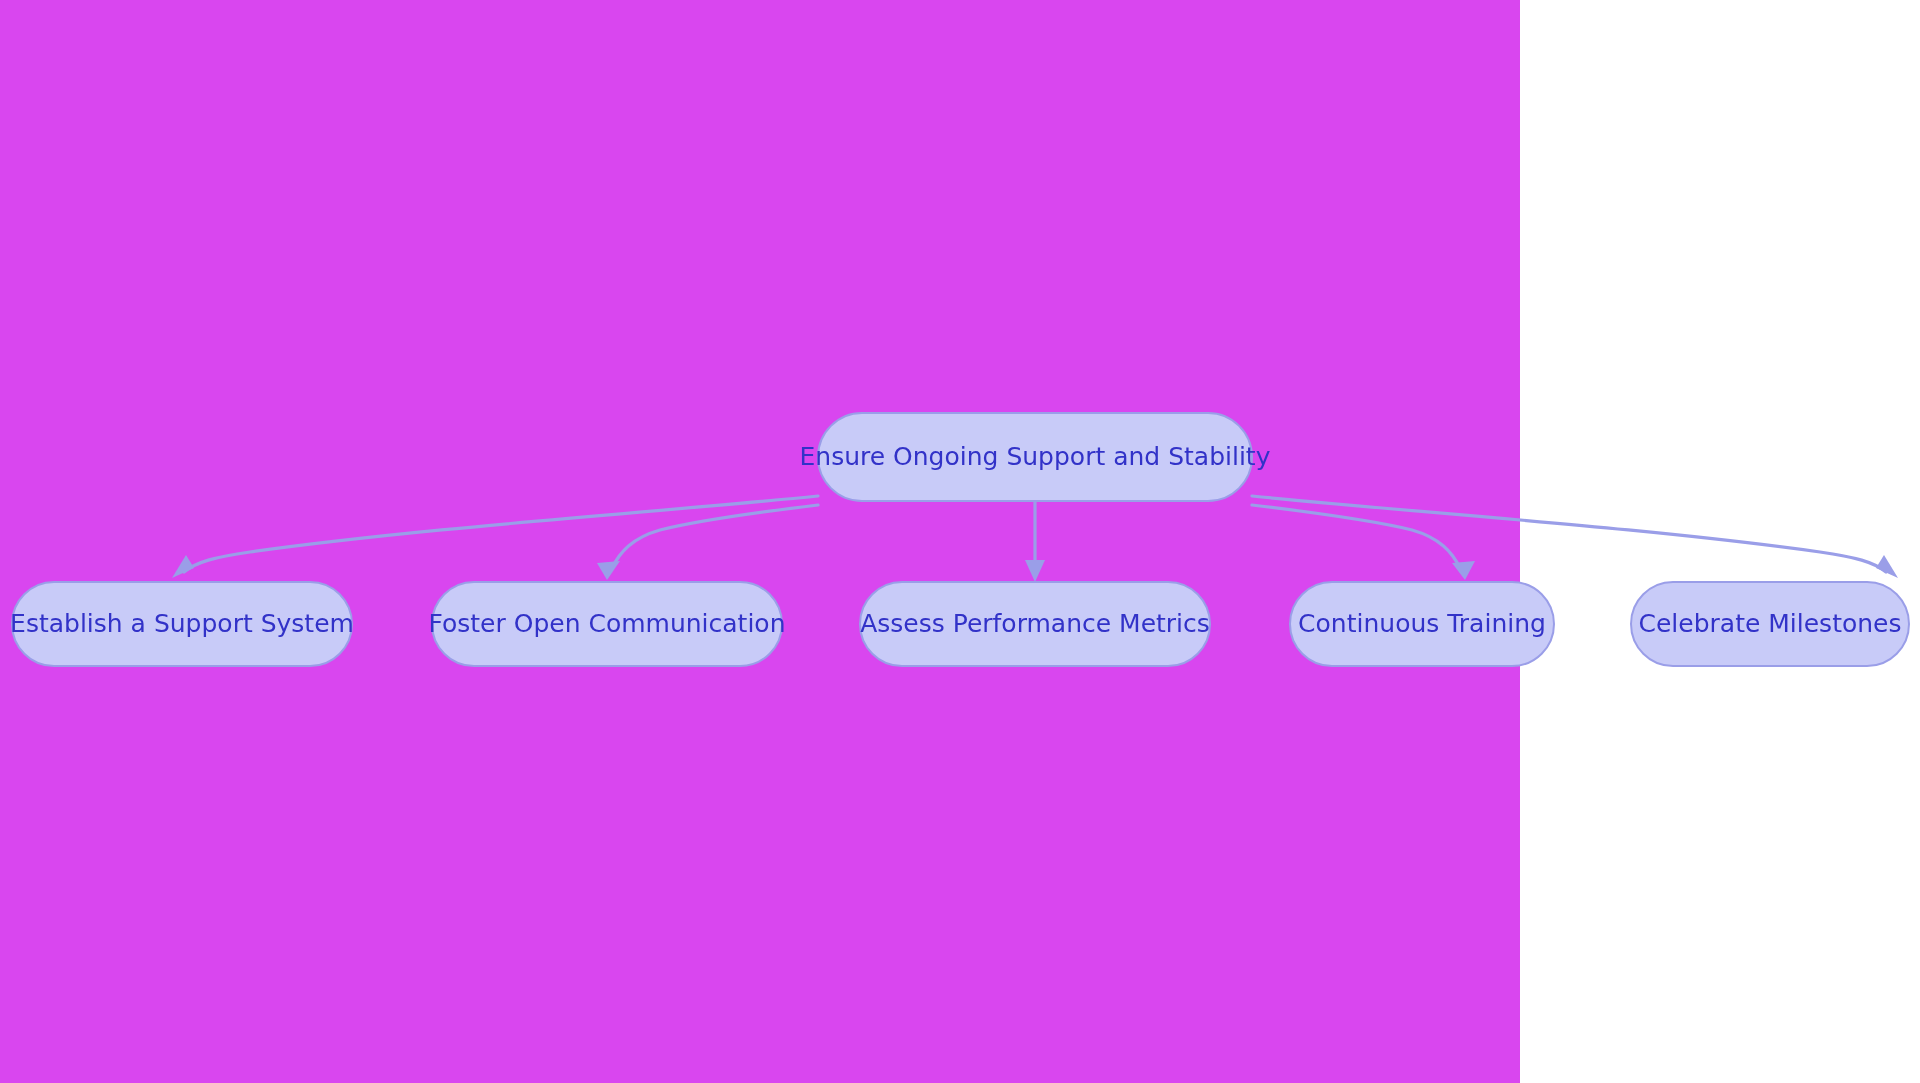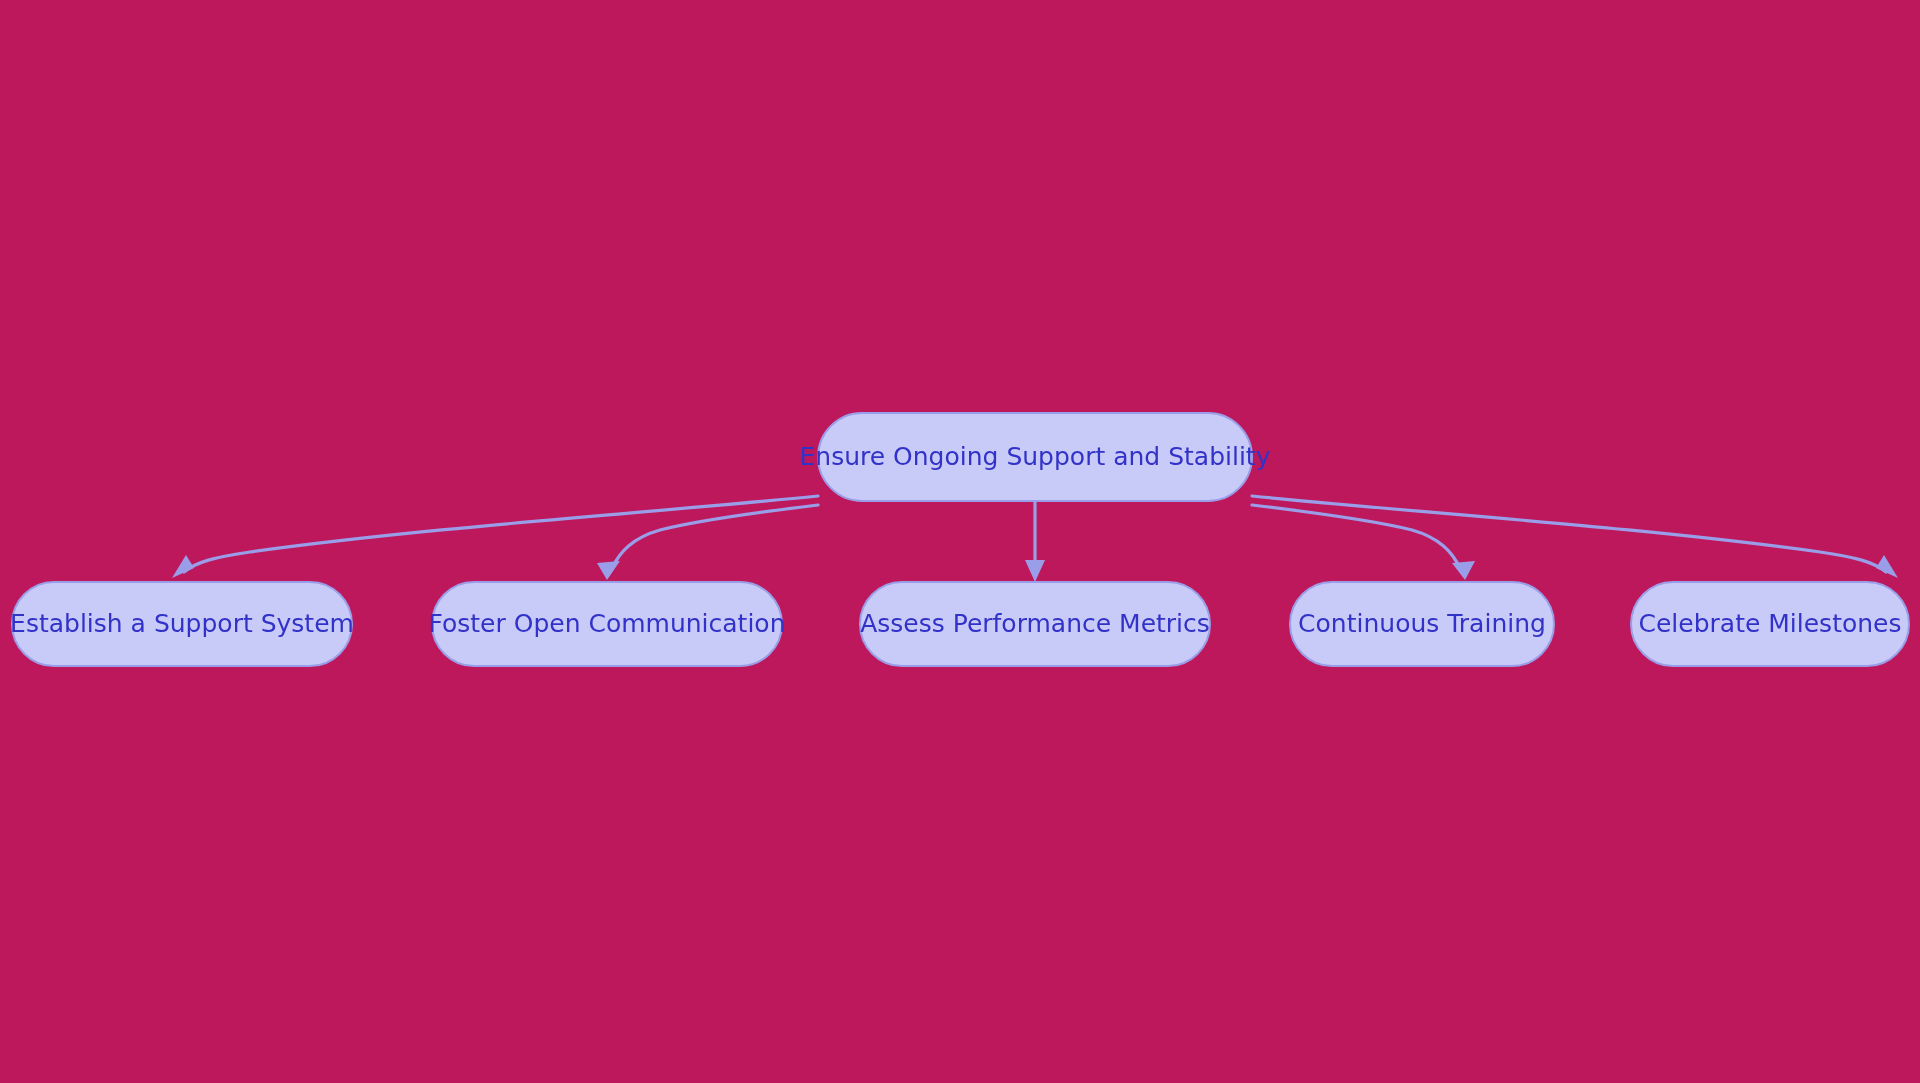--- a/index.html
+++ b/index.html
@@ -9,23 +9,23 @@
     background: #ffffff;
   }
   body {
     width: 1920px;
     height: 1083px;
     overflow: hidden;
     font-family: "DejaVu Sans", sans-serif;
   }
   #diagram-root {
     position: relative;
-    width: 1920px;
+    width: 1520px;
     height: 1083px;
-    background: #be185d;
+    background: #d946ef;
   }
   svg.flow-canvas {
     display: block;
     width: 1920px;
     height: 1083px;
   }
   .node-shape {
     fill: #c8cbf8;
     stroke: #9a9ee8;
     stroke-width: 2;

